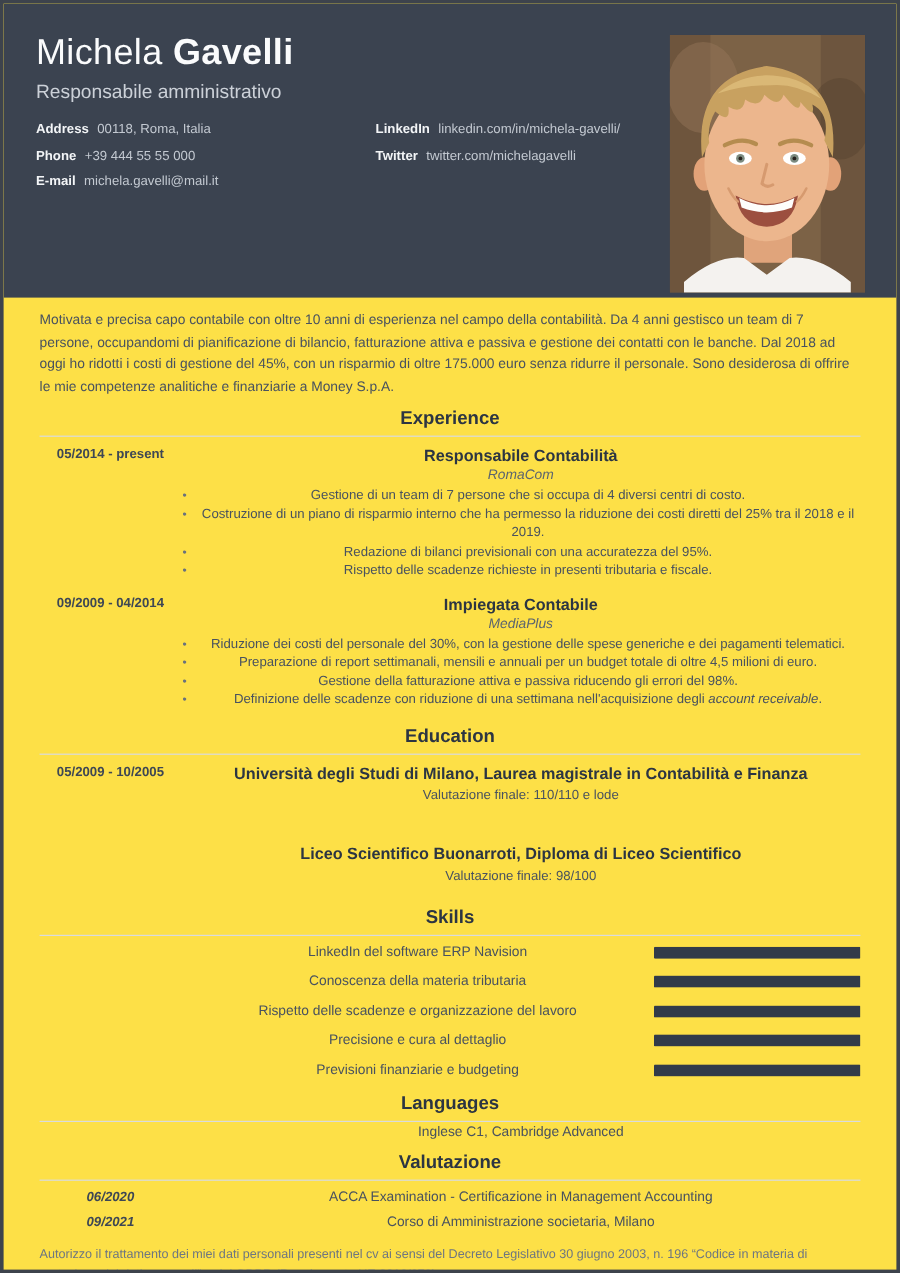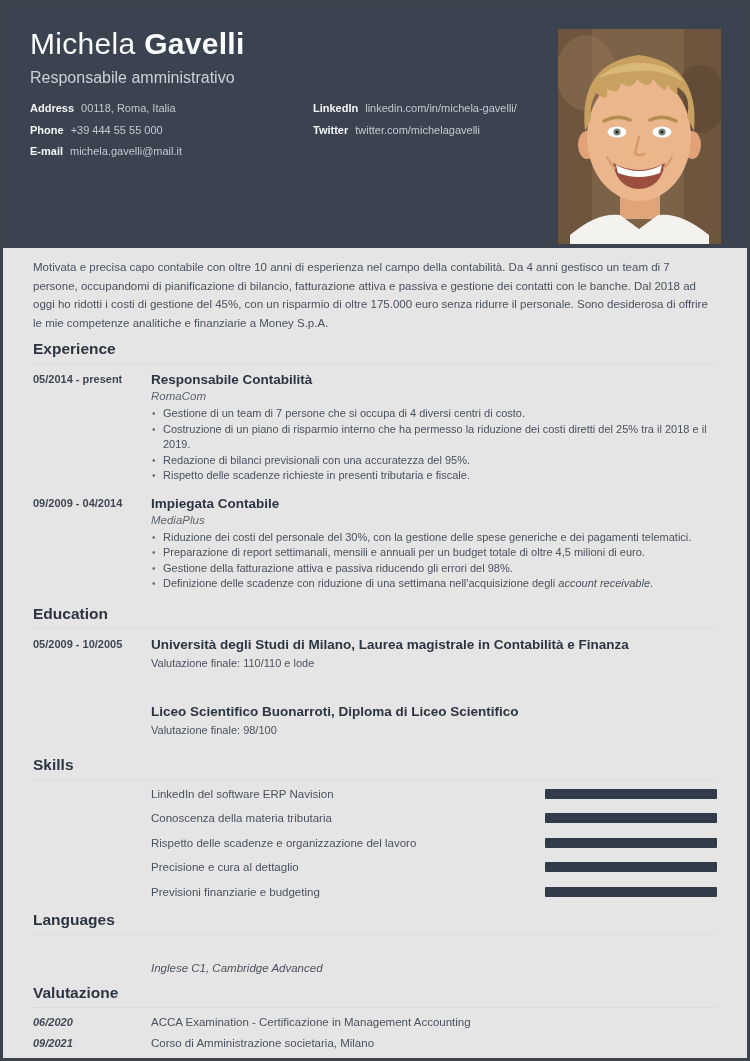--- a/index.html
+++ b/index.html
@@ -9,21 +9,21 @@
     --body-text:#49525f;
     --muted-text:#6e7680;
     --divider:#d9dbde;
   }
   *{box-sizing:border-box;}
   html,body{margin:0;padding:0;background:#fff;}
   body{font-family:"Liberation Sans",sans-serif;}
   .page{
     width:750px;height:1061px;
     border:3px solid #3d434c;
-    background:#e5e5e5;
+    background:#fde047;
     position:relative;overflow:hidden;
   }
   
   .cv-header{
     background:var(--header-bg);
     height:245px;
     padding:22px 30px 0 27px;
     position:relative;
     color:#fff;
   }
@@ -39,21 +39,21 @@
   .photo-frame{position:absolute;top:26px;right:26px;width:163px;height:215px;overflow:hidden;}
   .photo-frame svg{display:block;}
   
   .content{padding:0 30px;}
   .summary{margin:10px 0 0;font-size:11.5px;line-height:18.5px;color:var(--body-text);}
   .sec-title{
     font-size:15.5px;font-weight:700;color:var(--accent-dark);
     margin:0;padding-bottom:6px;border-bottom:1px solid var(--divider);
     line-height:16px;
   }
-  section{margin-top:0;}
+  section{margin-top:0;text-align:center;}
   #sec-experience{margin-top:9px;}
   #sec-education{margin-top:14px;}
   #sec-skills{margin-top:20px;}
   #sec-languages{margin-top:14px;}
   #sec-certificates{margin-top:10px;}
   .entries{margin-top:7px;}
   .entry{display:flex;}
   .entry + .entry{margin-top:11px;}
   .entry-date{width:118px;flex:none;font-size:11px;font-weight:700;color:#3e4754;padding-top:2px;line-height:13px;}
   .entry-body{flex:1;min-width:0;}
@@ -69,21 +69,21 @@
   .edu .entry-note{font-size:11px;color:var(--body-text);margin-top:4px;line-height:13px;}
   .edu + .edu{margin-top:33px;}
   
   .skill-rows{margin-top:8px;}
   .skill-row{display:flex;align-items:center;margin-left:118px;height:12px;}
   .skill-row + .skill-row{margin-top:12.5px;}
   .skill-label{flex:1;font-size:11.5px;color:var(--body-text);}
   .bar-track{width:172px;flex:none;height:10px;background:#e9ebee;border-radius:1px;overflow:hidden;}
   .bar-fill{height:100%;background:var(--skill-bar);}
   
-  .lang-rows{margin-top:27px;font-style:italic;}
+  .lang-rows{margin-top:3px;}
   .lang-row{margin-left:118px;font-size:11.5px;color:var(--body-text);line-height:13px;}
   
   .cert-rows{margin-top:8px;}
   .cert-row{display:flex;align-items:baseline;}
   .cert-row + .cert-row{margin-top:8px;}
   .cert-date{width:118px;flex:none;font-size:11px;font-weight:700;color:#3e4754;line-height:13px;font-style:italic;}
   .cert-text{flex:1;font-size:11.5px;color:var(--body-text);line-height:13px;}
   
   .gdpr{margin:11px 0 0;font-size:10.5px;line-height:17.5px;color:var(--muted-text);}
 </style>

